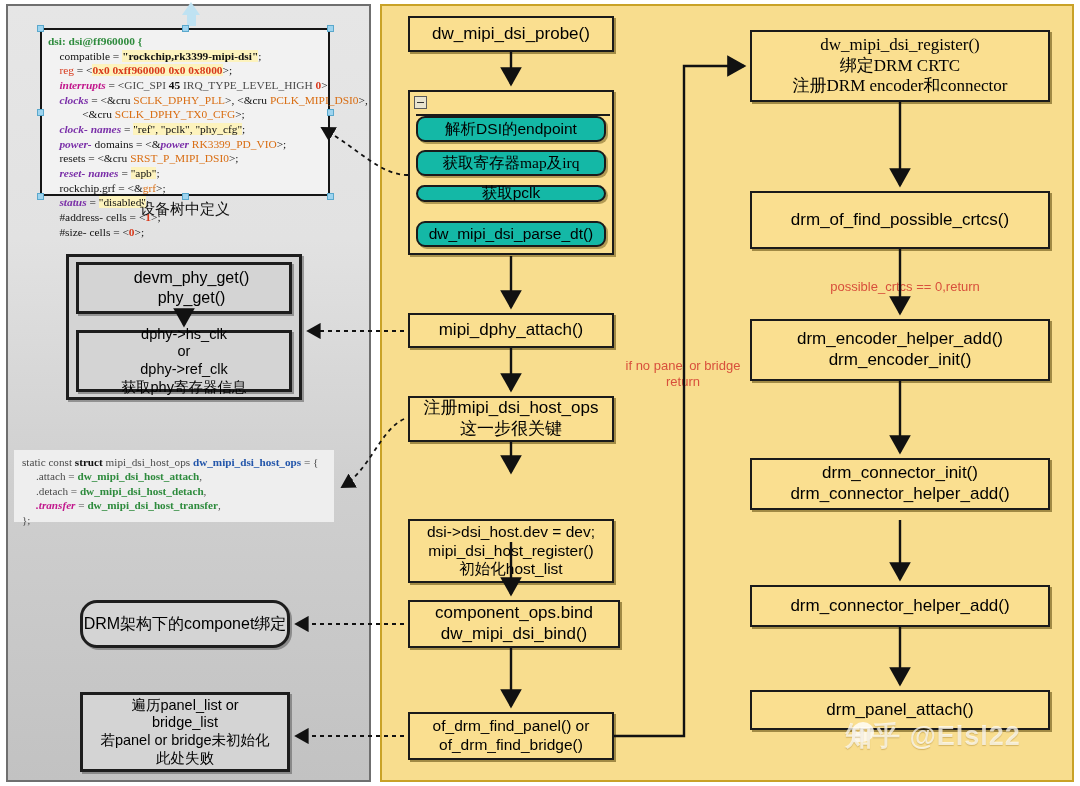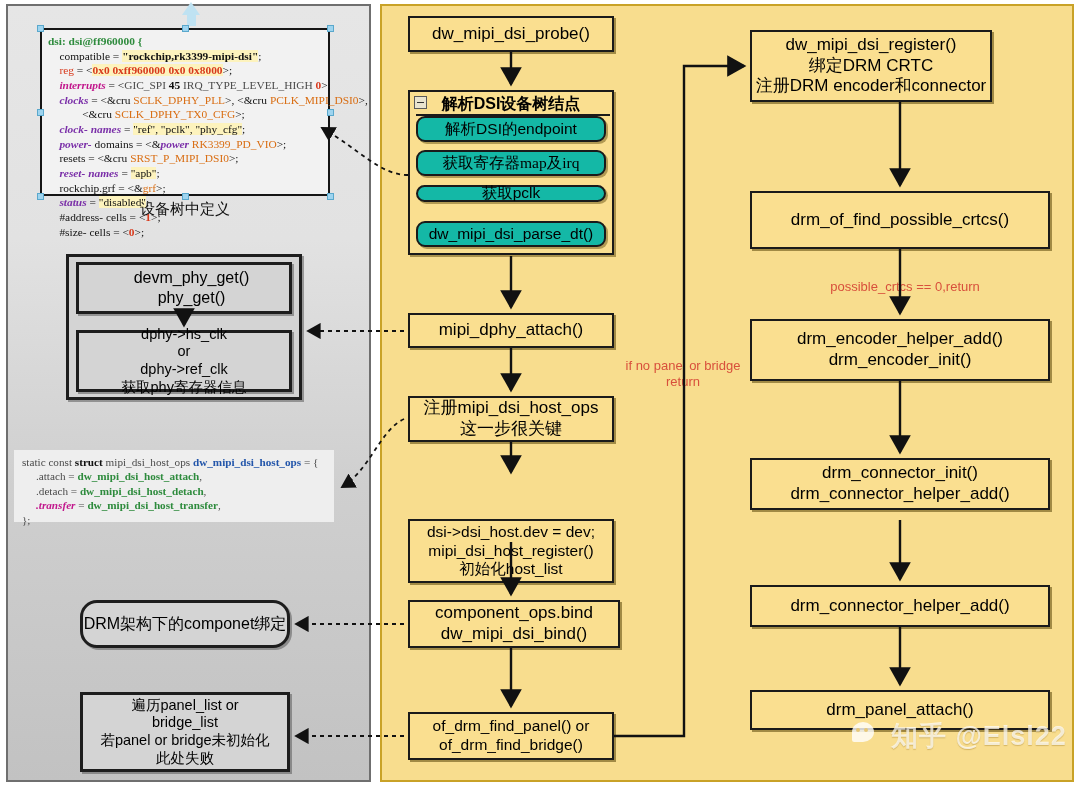--- a/index.html
+++ b/index.html
@@ -72,21 +72,21 @@
   .ann{position:absolute;color:#d8503c;font-size:13px;text-align:center;
        line-height:1.2;}
 
   
   #wires{position:absolute;left:0;top:0;width:1080px;height:786px;
          pointer-events:none;}
 
   
   #wm{position:absolute;left:845px;top:718px;font-size:27px;font-weight:bold;
       color:rgba(255,255,255,.72);letter-spacing:1px;
-      text-shadow:0 1px 1px rgba(150,110,20,.35);margin-left:46px;}
+      text-shadow:0 1px 1px rgba(150,110,20,.35);}
   #wm-logo{position:absolute;left:852px;top:722px;width:22px;height:20px;
       background:rgba(255,255,255,.8);border-radius:50% 50% 50% 10%;}
   #wm-logo::before{content:"";position:absolute;left:4px;top:6px;width:4px;height:4px;
       background:#e7c776;border-radius:50%;}
   #wm-logo::after{content:"";position:absolute;left:12px;top:6px;width:4px;height:4px;
       background:#e7c776;border-radius:50%;}
 </style>
 </head>
 <body>
 
@@ -140,40 +140,39 @@
 bridge_list
 若panel or bridge未初始化
 此处失败</div>
 
 <div id="right-panel"></div>
 
 <div class="box fbox" style="left:408px;top:16px;width:206px;height:36px;">dw_mipi_dsi_probe()</div>
 
 <div id="grp">
   <div id="grp-collapse"></div>
-  <div id="grp-title">解析DSI设备树结点</div>
   <div id="grp-rule"></div>
 </div>
 <div class="box rbox" style="left:416px;top:116px;width:190px;height:26px;">解析DSI的endpoint</div>
 <div class="box rbox" style="left:416px;top:150px;width:190px;height:26px;font-family:Liberation Serif, serif;">获取寄存器map及irq</div>
 <div class="box rbox" style="left:416px;top:185px;width:190px;height:17px;">获取pclk</div>
 <div class="box rbox" style="left:416px;top:221px;width:190px;height:26px;">dw_mipi_dsi_parse_dt()</div>
 
 <div class="box fbox" style="left:408px;top:313px;width:206px;height:35px;">mipi_dphy_attach()</div>
 <div class="box fbox" style="left:408px;top:396px;width:206px;height:46px;white-space:pre-line;">注册mipi_dsi_host_ops
 这一步很关键</div>
 <div class="box fbox" style="left:408px;top:478px;width:206px;height:64px;white-space:pre-line;font-size:15.5px;margin-top:41px;">dsi-&gt;dsi_host.dev = dev;
 mipi_dsi_host_register()
 初始化host_list</div>
 <div class="box fbox" style="left:408px;top:600px;width:212px;height:48px;white-space:pre-line;">component_ops.bind
 dw_mipi_dsi_bind()</div>
 <div class="box fbox" style="left:408px;top:712px;width:206px;height:48px;white-space:pre-line;font-size:15.5px;">of_drm_find_panel() or
 of_drm_find_bridge()</div>
 
-<div class="box fbox" style="left:750px;top:30px;width:242px;height:72px;white-space:pre-line;">dw_mipi_dsi_register()
+<div class="box fbox" style="left:750px;top:30px;width:300px;height:72px;white-space:pre-line;font-family:Liberation Serif, serif;">dw_mipi_dsi_register()
 绑定DRM CRTC
 注册DRM encoder和connector</div>
 <div class="box fbox" style="left:750px;top:191px;width:300px;height:58px;">drm_of_find_possible_crtcs()</div>
 <div class="box fbox" style="left:750px;top:319px;width:300px;height:62px;white-space:pre-line;">drm_encoder_helper_add()
 drm_encoder_init()</div>
 <div class="box fbox" style="left:750px;top:458px;width:300px;height:52px;white-space:pre-line;">drm_connector_init()
 drm_connector_helper_add()</div>
 <div class="box fbox" style="left:750px;top:585px;width:300px;height:42px;">drm_connector_helper_add()</div>
 <div class="box fbox" style="left:750px;top:690px;width:300px;height:40px;">drm_panel_attach()</div>
 

